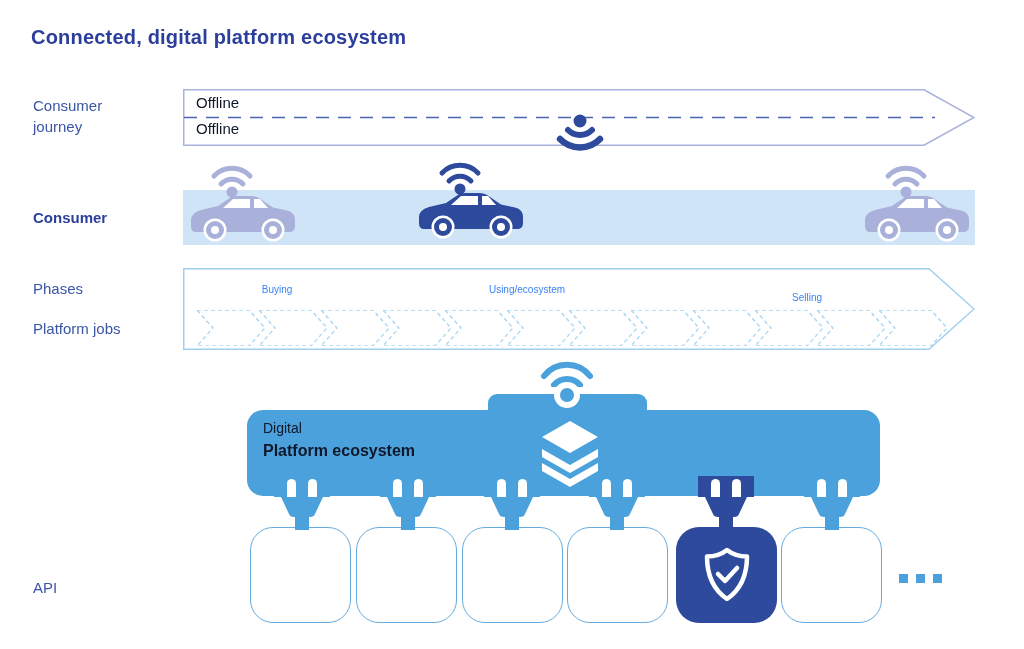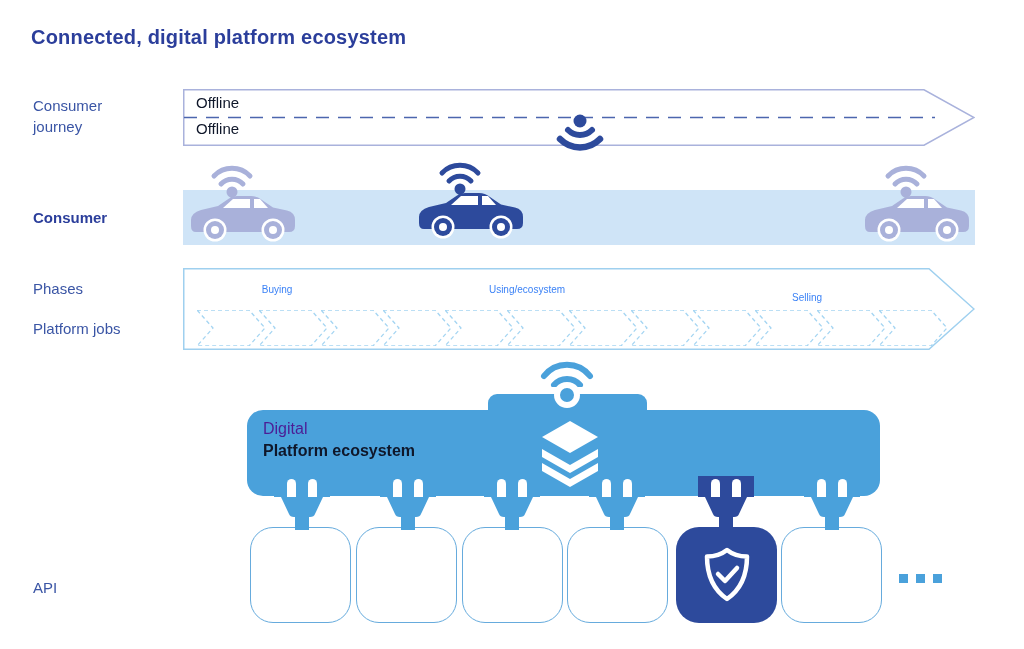--- a/index.html
+++ b/index.html
@@ -36,21 +36,21 @@
   .chevron { position:absolute; top:42px; width:68px; height:36px; }
 
   
   .tab { position:absolute; left:488px; top:394px; width:159px; height:18px;
          background:#4aa1db; border-radius:9px 9px 0 0; z-index:3; }
   .tab-ring { position:absolute; left:554px; top:382px; width:26px; height:26px;
               border:6px solid #ffffff; background:#4aa1db; border-radius:50%; z-index:4; }
   .tab-wifi { position:absolute; left:527px; top:357px; width:80px; height:30px; z-index:4; }
   .platform { position:absolute; left:247px; top:410px; width:633px; height:86px;
               background:#4aa1db; border-radius:16px; z-index:2; }
-  .pf-line1 { position:absolute; left:16px; top:10px; font-size:16px; color:#4c1d95; }
+  .pf-line1 { position:absolute; left:16px; top:10px; font-size:14px; color:#0f172a; }
   .pf-line2 { position:absolute; left:16px; top:32px; font-size:16px; font-weight:bold; color:#0f172a; }
   .layers { position:absolute; left:289px; top:11px; width:68px; height:66px; }
 
   
   .plug { position:absolute; top:476px; width:56px; height:54px; z-index:5; }
   .apibox { position:absolute; top:527px; width:101px; height:96px; background:#ffffff;
             border:1.5px solid #66abdd; border-radius:23px; z-index:4; }
   .apibox.secure { background:#2d4a9c; border:none; }
   .apibox.secure svg { position:absolute; left:50%; top:50%; transform:translate(-50%,-50%); }
   .dots { position:absolute; left:899px; top:569px; z-index:4; }

